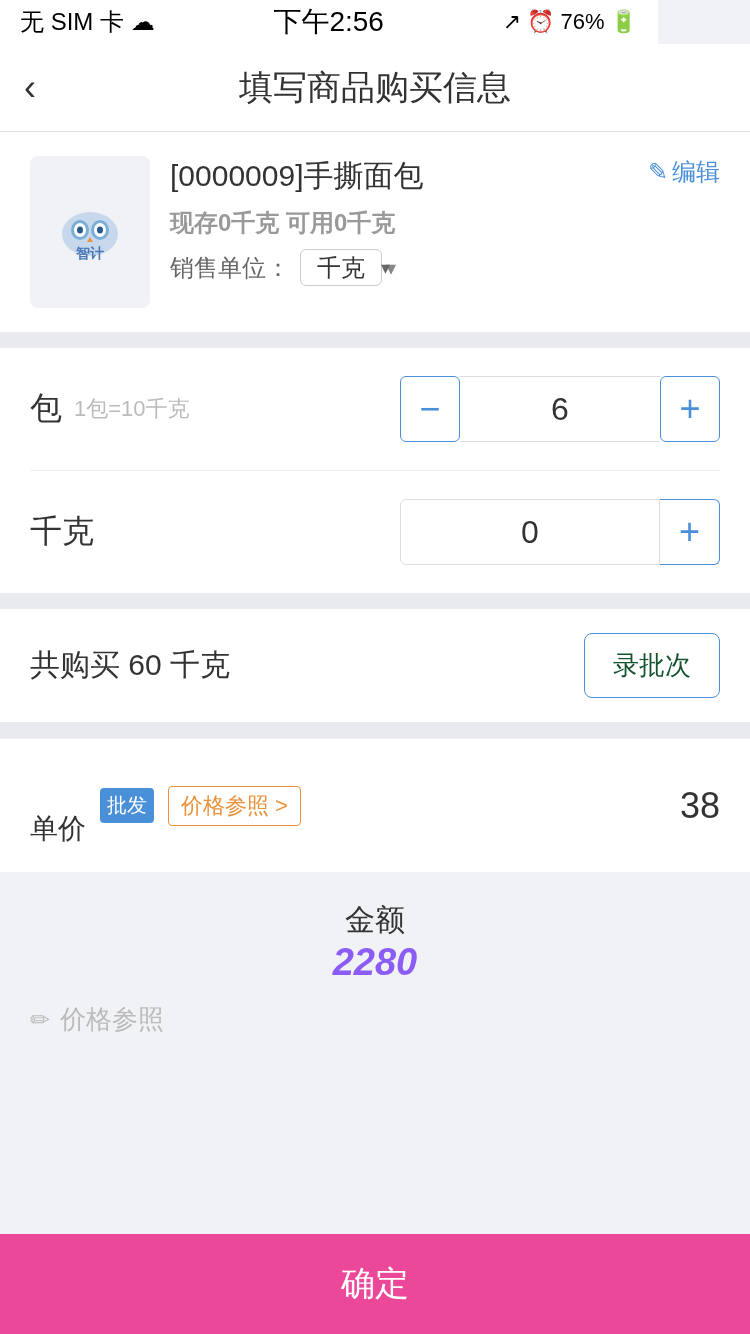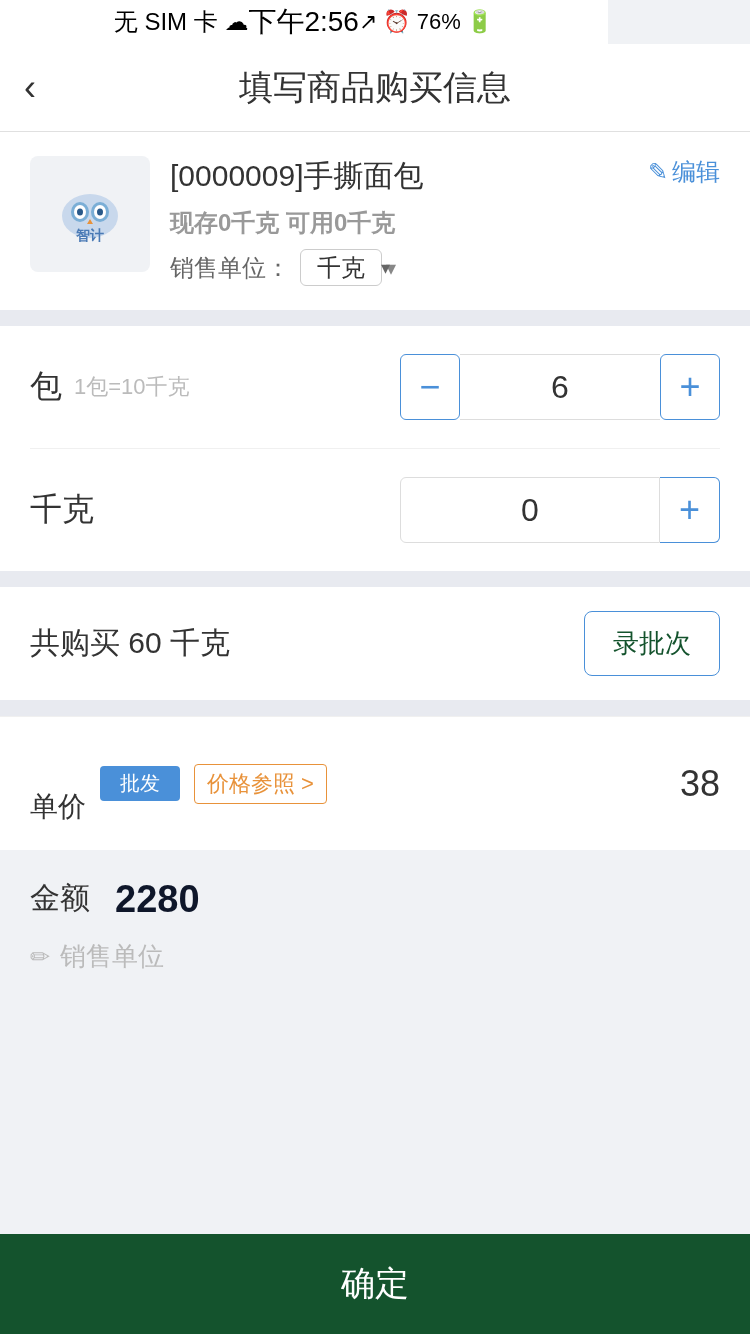--- a/index.html
+++ b/index.html
@@ -8,26 +8,26 @@
       width: 750px;
       min-height: 1334px;
       font-family: -apple-system, "PingFang SC", "Helvetica Neue", sans-serif;
       background: #f0f2f5;
       display: flex;
       flex-direction: column;
     }
 
     
     .status-bar {
-      width: 608px;
+      width: 658px;
       height: 44px;
       background: #fff;
       display: flex;
       align-items: center;
-      justify-content: center;
+      justify-content: space-between;
       padding: 0 20px;
       font-size: 26px;
       color: #000;
     }
     .status-left { display: flex; align-items: center; gap: 8px; font-size: 24px; }
     .status-center { font-size: 28px; font-weight: 500; }
     .status-right { display: flex; align-items: center; gap: 6px; font-size: 22px; }
 
     
     .nav-bar {
@@ -57,21 +57,21 @@
     .product-card {
       background: #fff;
       padding: 24px 30px;
       display: flex;
       align-items: flex-start;
       gap: 20px;
       margin-top: 0;
     }
     .product-thumb {
       width: 120px;
-      height: 116px;
+      height: 152px;
       background: #f0f2f5;
       border-radius: 8px;
       display: flex;
       align-items: center;
       justify-content: center;
       flex-shrink: 0;
     }
     .product-info { flex: 1; }
     .product-name { font-size: 30px; color: #333; font-weight: 500; margin-bottom: 10px; }
     .product-stock { font-size: 24px; color: #999; margin-bottom: 10px; font-weight: bold; }
@@ -210,21 +210,21 @@
       display: flex;
       align-items: center;
       gap: 14px;
       border-top: 1px solid #f0f0f0;
     }
     .price-label { font-size: 28px; color: #333; margin-top: 47px; }
     .tag-pifa {
       background: #4a90d9;
       color: #fff;
       font-size: 20px;
-      padding: 4px 20px;
+      padding: 4px 7px;
       border-radius: 4px;
     }
     .tag-reference {
       border: 1.5px solid #e8923a;
       color: #e8923a;
       font-size: 22px;
       padding: 4px 12px;
       border-radius: 4px;
       display: flex;
       align-items: center;
@@ -238,43 +238,45 @@
       font-weight: 500;
     }
 
     
     .amount-section {
       background: #f0f2f5;
       padding: 28px 30px 20px;
     }
     .amount-row {
       display: flex;
-      gap: 25px;
+      align-items: center;
+      gap: 0;
       margin-bottom: 18px;
+      flex-direction: column;
     }
     .amount-label { font-size: 30px; color: #333; }
-    .amount-value { font-size: 38px; color: #0f172a; font-weight: 600; }
+    .amount-value { font-size: 38px; color: #8b5cf6; font-weight: 600; font-style: italic; }
     .note-row {
       display: flex;
       align-items: center;
       gap: 10px;
       color: #bbb;
       cursor: pointer;
     }
     .note-icon { font-size: 24px; }
     .note-text { font-size: 26px; }
 
     
     .content-spacer { flex: 1; background: #f0f2f5; }
 
     
     .confirm-bar {
       width: 750px;
       height: 100px;
-      background: #14532d;
+      background: #ec4899;
       display: flex;
       align-items: center;
       justify-content: center;
       cursor: pointer;
       position: fixed;
       bottom: 0;
       left: 0;
     }
     .confirm-text {
       font-size: 34px;
@@ -389,21 +391,21 @@
     <span class="price-value">38</span>
   </div>
 
   <div class="amount-section">
     <div class="amount-row">
       <span class="amount-label">金额</span>
       <span class="amount-value">2280</span>
     </div>
     <div class="note-row">
       <span class="note-icon">✏</span>
-      <span class="note-text">销售单位</span>
+      <span class="note-text">价格参照</span>
     </div>
   </div>
 
   <div class="content-spacer"></div>
 
 </div>
 
 <div class="confirm-bar">
   <span class="confirm-text">确定</span>
 </div>

